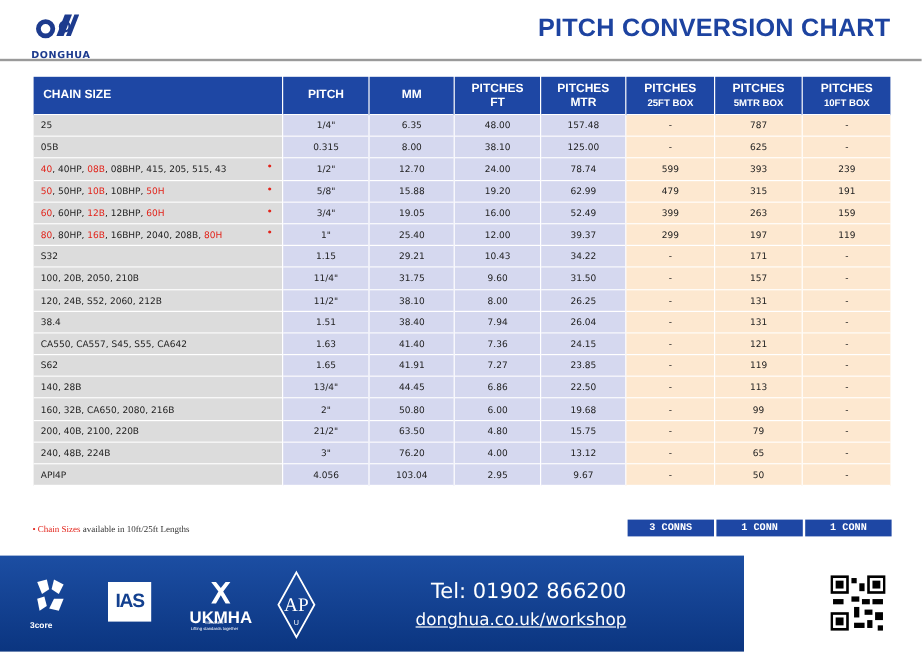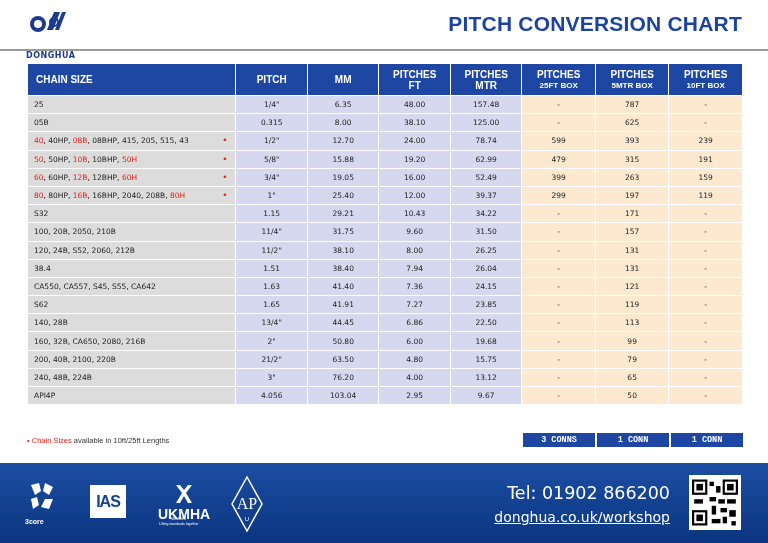--- a/index.html
+++ b/index.html
@@ -5,21 +5,21 @@
     * { box-sizing: border-box; margin: 0; padding: 0; }
     body {
       width: 768px; height: 543px; background: #ffffff; position: relative;
       font-family: "Liberation Sans", sans-serif; overflow: hidden;
     }
     .header { position: absolute; left: 0; top: 0; width: 768px; height: 52px; }
     .logo { position: absolute; left: 26px; top: 10px; width: 50px; height: 34px; }
     .logo-mark { display: block; margin-left: 4px; }
     .logo-text {
       display: block; font-size: 8px; font-weight: bold; color: #1d3b8e;
-      letter-spacing: 0.5px; font-family: "DejaVu Sans", sans-serif; margin-top: 19px;
+      letter-spacing: 0.5px; font-family: "DejaVu Sans", sans-serif; margin-top: 9px;
     }
     .page-title {
       position: absolute; right: 26px; top: 12px; font-size: 21px; font-weight: bold;
       color: #1d43a0; letter-spacing: 0.2px;
     }
     .rule { position: absolute; left: 0; top: 49px; width: 768px; height: 2px; background: #9a9a9a; }
 
     table.chart {
       position: absolute; left: 27px; top: 64px; width: 716px;
       border-collapse: separate; border-spacing: 1px 0; font-size: 8.5px;
@@ -36,31 +36,31 @@
       font-size: 7.5px; border-bottom: 1.5px solid #ffffff;
     }
     td.c-chain { background: #dcdcdc; text-align: left !important; padding-left: 6px; position: relative; }
     td.c-blue { background: #d5d8ef; }
     td.c-peach { background: #fde8d0; }
     .red { color: #e2231a; }
     .star { position: absolute; right: 8px; top: 3px; color: #e2231a; font-size: 9px; }
 
     .footnote {
       position: absolute; left: 27px; top: 436px; font-size: 7.5px; color: #333;
-      font-family: Liberation Sans, sans-serif;
+      font-family: Liberation Serif, serif;
       text-align: right;
     }
     .conns { position: absolute; top: 433px; display: flex; gap: 2px; left: 523px; font-family: Liberation Mono, monospace; }
     .conn {
       background: #1e47a4; color: #fff; font-weight: bold; font-size: 8.5px; height: 14px;
       line-height: 14px; text-align: center;
     }
 
     .footer {
-      position: absolute; left: 0; top: 463px; width: 768px; height: 80px;
+      position: absolute; left: 0; top: 463px; width: 620px; height: 80px;
       background: linear-gradient(180deg, #1c4ea3 0%, #0b3580 100%);
     }
     .badge { position: absolute; }
     .ias-box {
       position: absolute; left: 90px; top: 22px; width: 36px; height: 33px; background: #fff;
       color: #13408f; font-weight: bold; font-size: 16px; text-align: center; line-height: 33px;
       letter-spacing: -1px;
     }
     .score-label { position: absolute; left: 25px; top: 55px; color: #fff; font-size: 7px; font-weight: bold; }
     .ukmha-label { position: absolute; left: 158px; top: 43px; color: #fff; font-size: 14px; font-weight: bold; }

